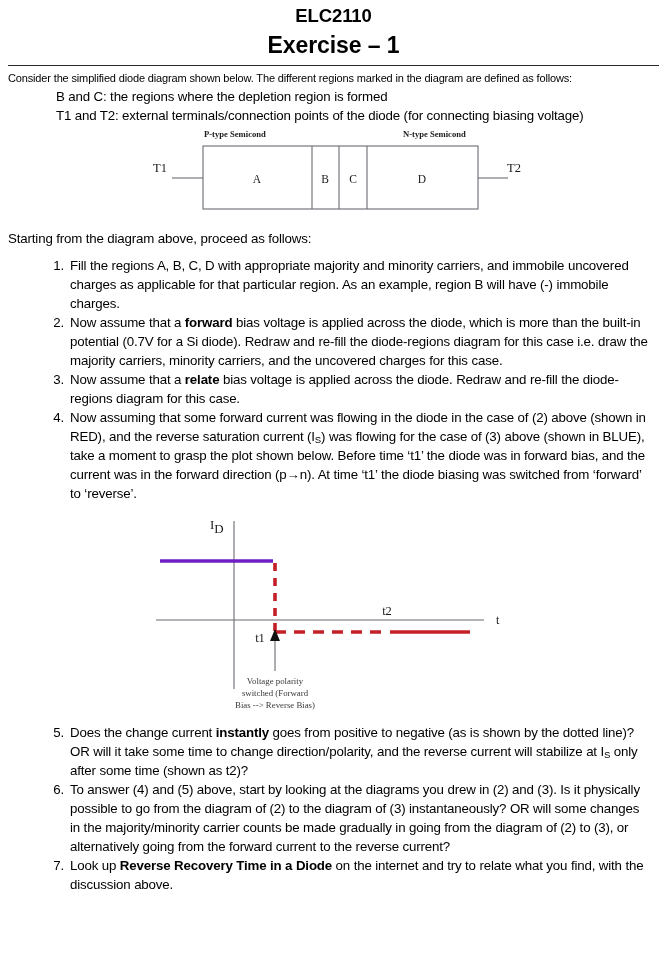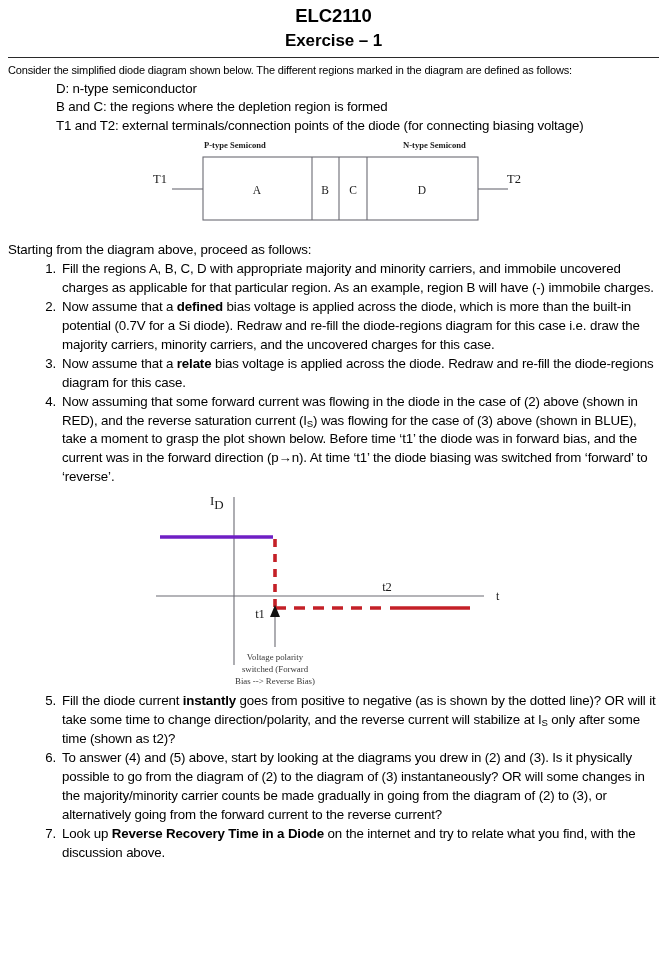--- a/index.html
+++ b/index.html
@@ -27,21 +27,21 @@
     text-align: center;
     padding-top: 4px;
   }
   .doc-title {
     font-size: 18.5px;
     font-weight: bold;
     line-height: 1.35;
     letter-spacing: -0.1px;
   }
   .doc-subtitle {
-    font-size: 17px;
+    font-size: 23px;
     font-weight: bold;
     line-height: 1.35;
     letter-spacing: -0.1px;
     margin-top: 1px;
   }
   .header-rule {
     border: 0;
     border-top: 1.3px solid #2a2a2a;
     margin: 4px 0 5px 0;
     width: 100%;
@@ -76,21 +76,21 @@
   
   .steps-intro {
     font-size: 13.3px;
     line-height: 1.42;
     letter-spacing: -0.15px;
     margin-top: 0;
   }
 
   
   ol.steps {
-    margin: 0;
+    margin: 8px;
     padding: 0 0 0 0;
     list-style: none;
     counter-reset: stepctr;
   }
   ol.steps > li {
     counter-increment: stepctr;
     position: relative;
     font-size: 13.3px;
     line-height: 1.425;
     letter-spacing: -0.15px;
@@ -123,21 +123,20 @@
 
   <div class="doc-header">
     <div class="doc-title">ELC2110</div>
     <div class="doc-subtitle">Exercise – 1</div>
   </div>
   <hr class="header-rule">
 
   <div class="para">Consider the simplified diode diagram shown below. The different regions marked in the diagram are defined as follows:</div>
 
   <ul class="defs">
-    <li>D: n-type semiconductor</li>
     <li>B and C: the regions where the depletion region is formed</li>
     <li>T1 and T2: external terminals/connection points of the diode (for connecting biasing voltage)</li>
   </ul>
 
   <div class="diode-figure">
     <svg width="667" height="105" viewBox="0 0 667 105">
 
       <text x="196" y="12" font-family="'Liberation Serif', serif" font-size="8.6" font-weight="bold" fill="#1a1a1a">P-type Semicond</text>
       <text x="395" y="12" font-family="'Liberation Serif', serif" font-size="8.6" font-weight="bold" fill="#1a1a1a">N-type Semicond</text>
 
@@ -158,21 +157,21 @@
       <text x="317" y="58" text-anchor="middle" font-family="'Liberation Serif', serif" font-size="11.5" fill="#1a1a1a">B</text>
       <text x="345" y="58" text-anchor="middle" font-family="'Liberation Serif', serif" font-size="11.5" fill="#1a1a1a">C</text>
       <text x="414" y="58" text-anchor="middle" font-family="'Liberation Serif', serif" font-size="11.5" fill="#1a1a1a">D</text>
     </svg>
   </div>
 
   <div class="steps-intro">Starting from the diagram above, proceed as follows:</div>
 
   <ol class="steps">
     <li><span>Fill the regions A, B, C, D with appropriate majority and minority carriers, and immobile uncovered charges as applicable for that particular region. As an example, region B will have (-) immobile charges.</span></li>
-    <li><span>Now assume that a </span><b>defined</b><span> bias voltage is applied across the diode, which is more than the built-in potential (0.7V for a Si diode). Redraw and re-fill the diode-regions diagram for this case i.e. draw the majority carriers, minority carriers, and the uncovered charges for this case.</span></li>
+    <li><span>Now assume that a </span><b>forward</b><span> bias voltage is applied across the diode, which is more than the built-in potential (0.7V for a Si diode). Redraw and re-fill the diode-regions diagram for this case i.e. draw the majority carriers, minority carriers, and the uncovered charges for this case.</span></li>
     <li><span>Now assume that a </span><b>relate</b><span> bias voltage is applied across the diode. Redraw and re-fill the diode-regions diagram for this case.</span></li>
     <li><span>Now assuming that some forward current was flowing in the diode in the case of (2) above (shown in RED), and the reverse saturation current (I</span><sub>S</sub><span>) was flowing for the case of (3) above (shown in BLUE), take a moment to grasp the plot shown below. Before time ‘t1’ the diode was in forward bias, and the current was in the forward direction (p→n). At time ‘t1’ the diode biasing was switched from ‘forward’ to ‘reverse’.</span></li>
   </ol>
 
   <div class="plot-figure">
     <svg width="400" height="205" viewBox="0 0 400 205">
 
       <line x1="100" y1="10" x2="100" y2="178" stroke="#6b6b73" stroke-width="1.1"></line>
 
       <line x1="22" y1="109" x2="350" y2="109" stroke="#6b6b73" stroke-width="1.1"></line>
@@ -196,18 +195,18 @@
       <line x1="141" y1="160" x2="141" y2="127" stroke="#6b6b73" stroke-width="1.1"></line>
       <polygon points="141,118 136,130 146,130" fill="#111111"></polygon>
 
       <text x="141" y="173" text-anchor="middle" font-family="'Liberation Serif', serif" font-size="8.8" fill="#3a3a3a">Voltage polarity</text>
       <text x="141" y="185" text-anchor="middle" font-family="'Liberation Serif', serif" font-size="8.8" fill="#3a3a3a">switched (Forward</text>
       <text x="141" y="197" text-anchor="middle" font-family="'Liberation Serif', serif" font-size="8.8" fill="#3a3a3a">Bias --&gt; Reverse Bias)</text>
     </svg>
   </div>
 
   <ol class="steps" start="5" style="counter-reset: stepctr 4;">
-    <li><span>Fill the diode current </span><b>instantly</b><span> goes from positive to negative (as is shown by the dotted line)? OR will it take some time to change direction/polarity, and the reverse current will stabilize at I</span><sub>S</sub><span> only after some time (shown as t2)?</span></li>
+    <li><span>Does the change current </span><b>instantly</b><span> goes from positive to negative (as is shown by the dotted line)? OR will it take some time to change direction/polarity, and the reverse current will stabilize at I</span><sub>S</sub><span> only after some time (shown as t2)?</span></li>
     <li><span>To answer (4) and (5) above, start by looking at the diagrams you drew in (2) and (3). Is it physically possible to go from the diagram of (2) to the diagram of (3) instantaneously? OR will some changes in the majority/minority carrier counts be made gradually in going from the diagram of (2) to (3), or alternatively going from the forward current to the reverse current?</span></li>
     <li><span>Look up </span><b>Reverse Recovery Time in a Diode</b><span> on the internet and try to relate what you find, with the discussion above.</span></li>
   </ol>
 
 </div>
 
 </body></html>

